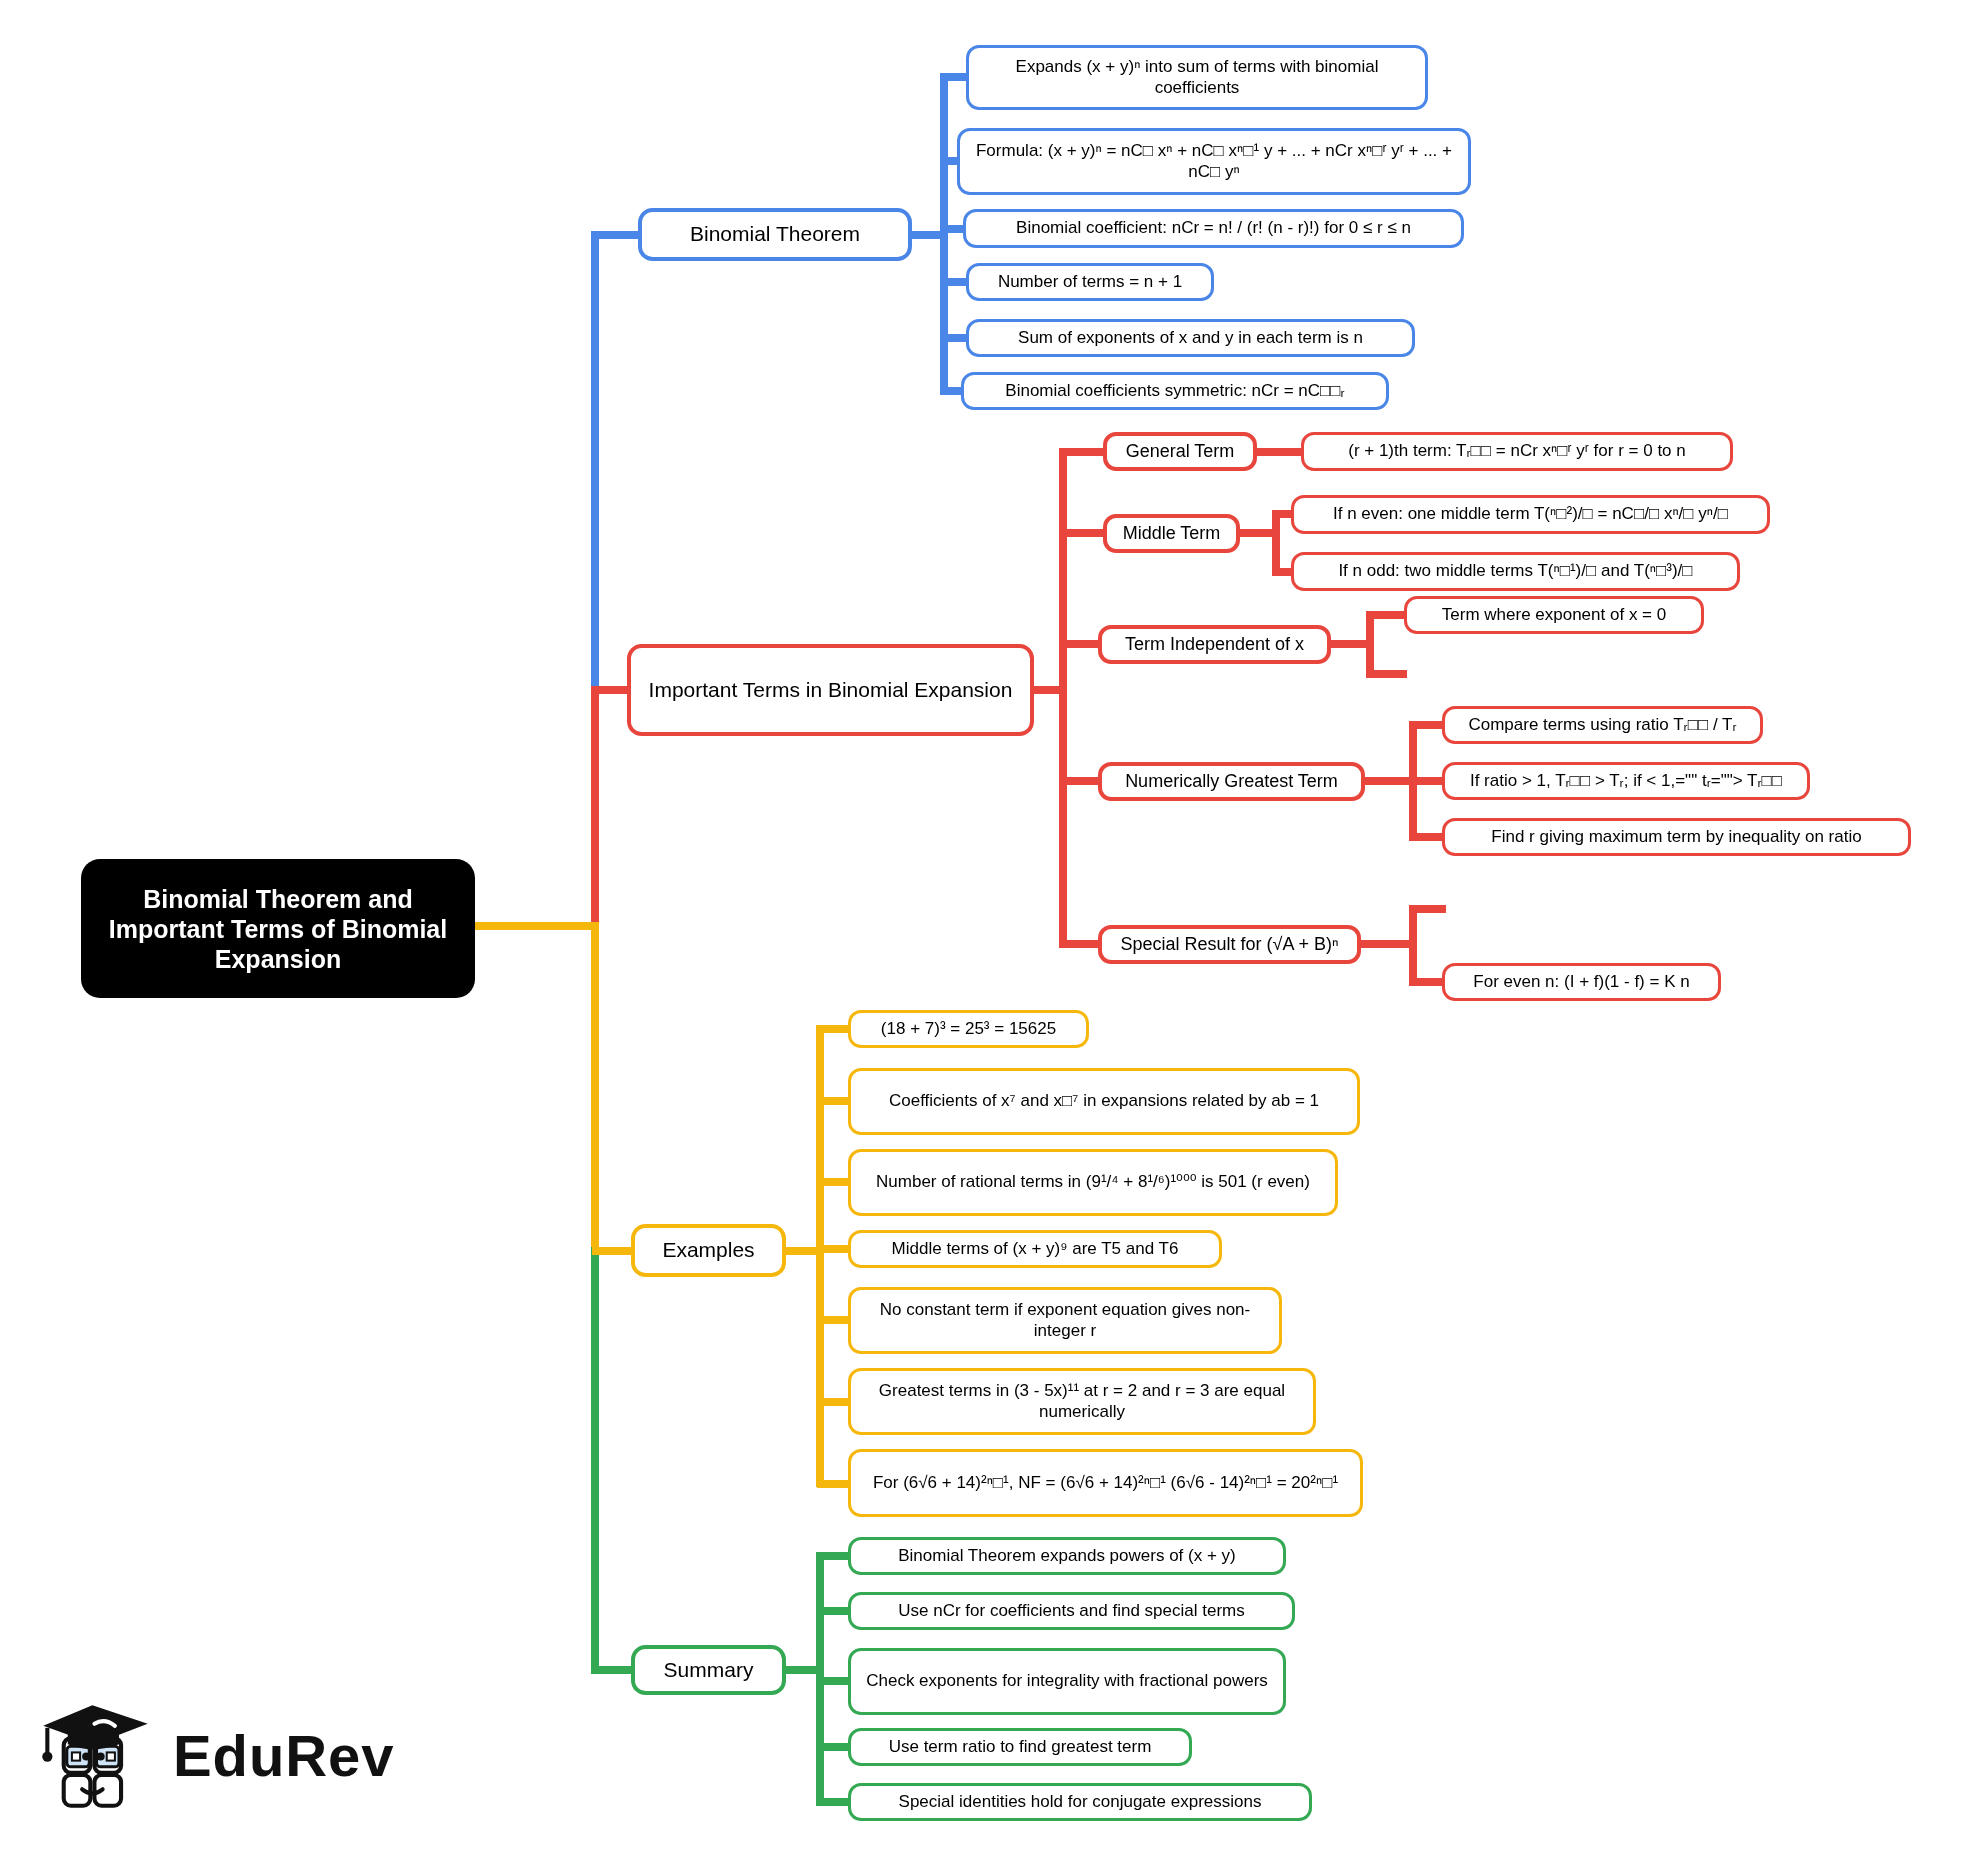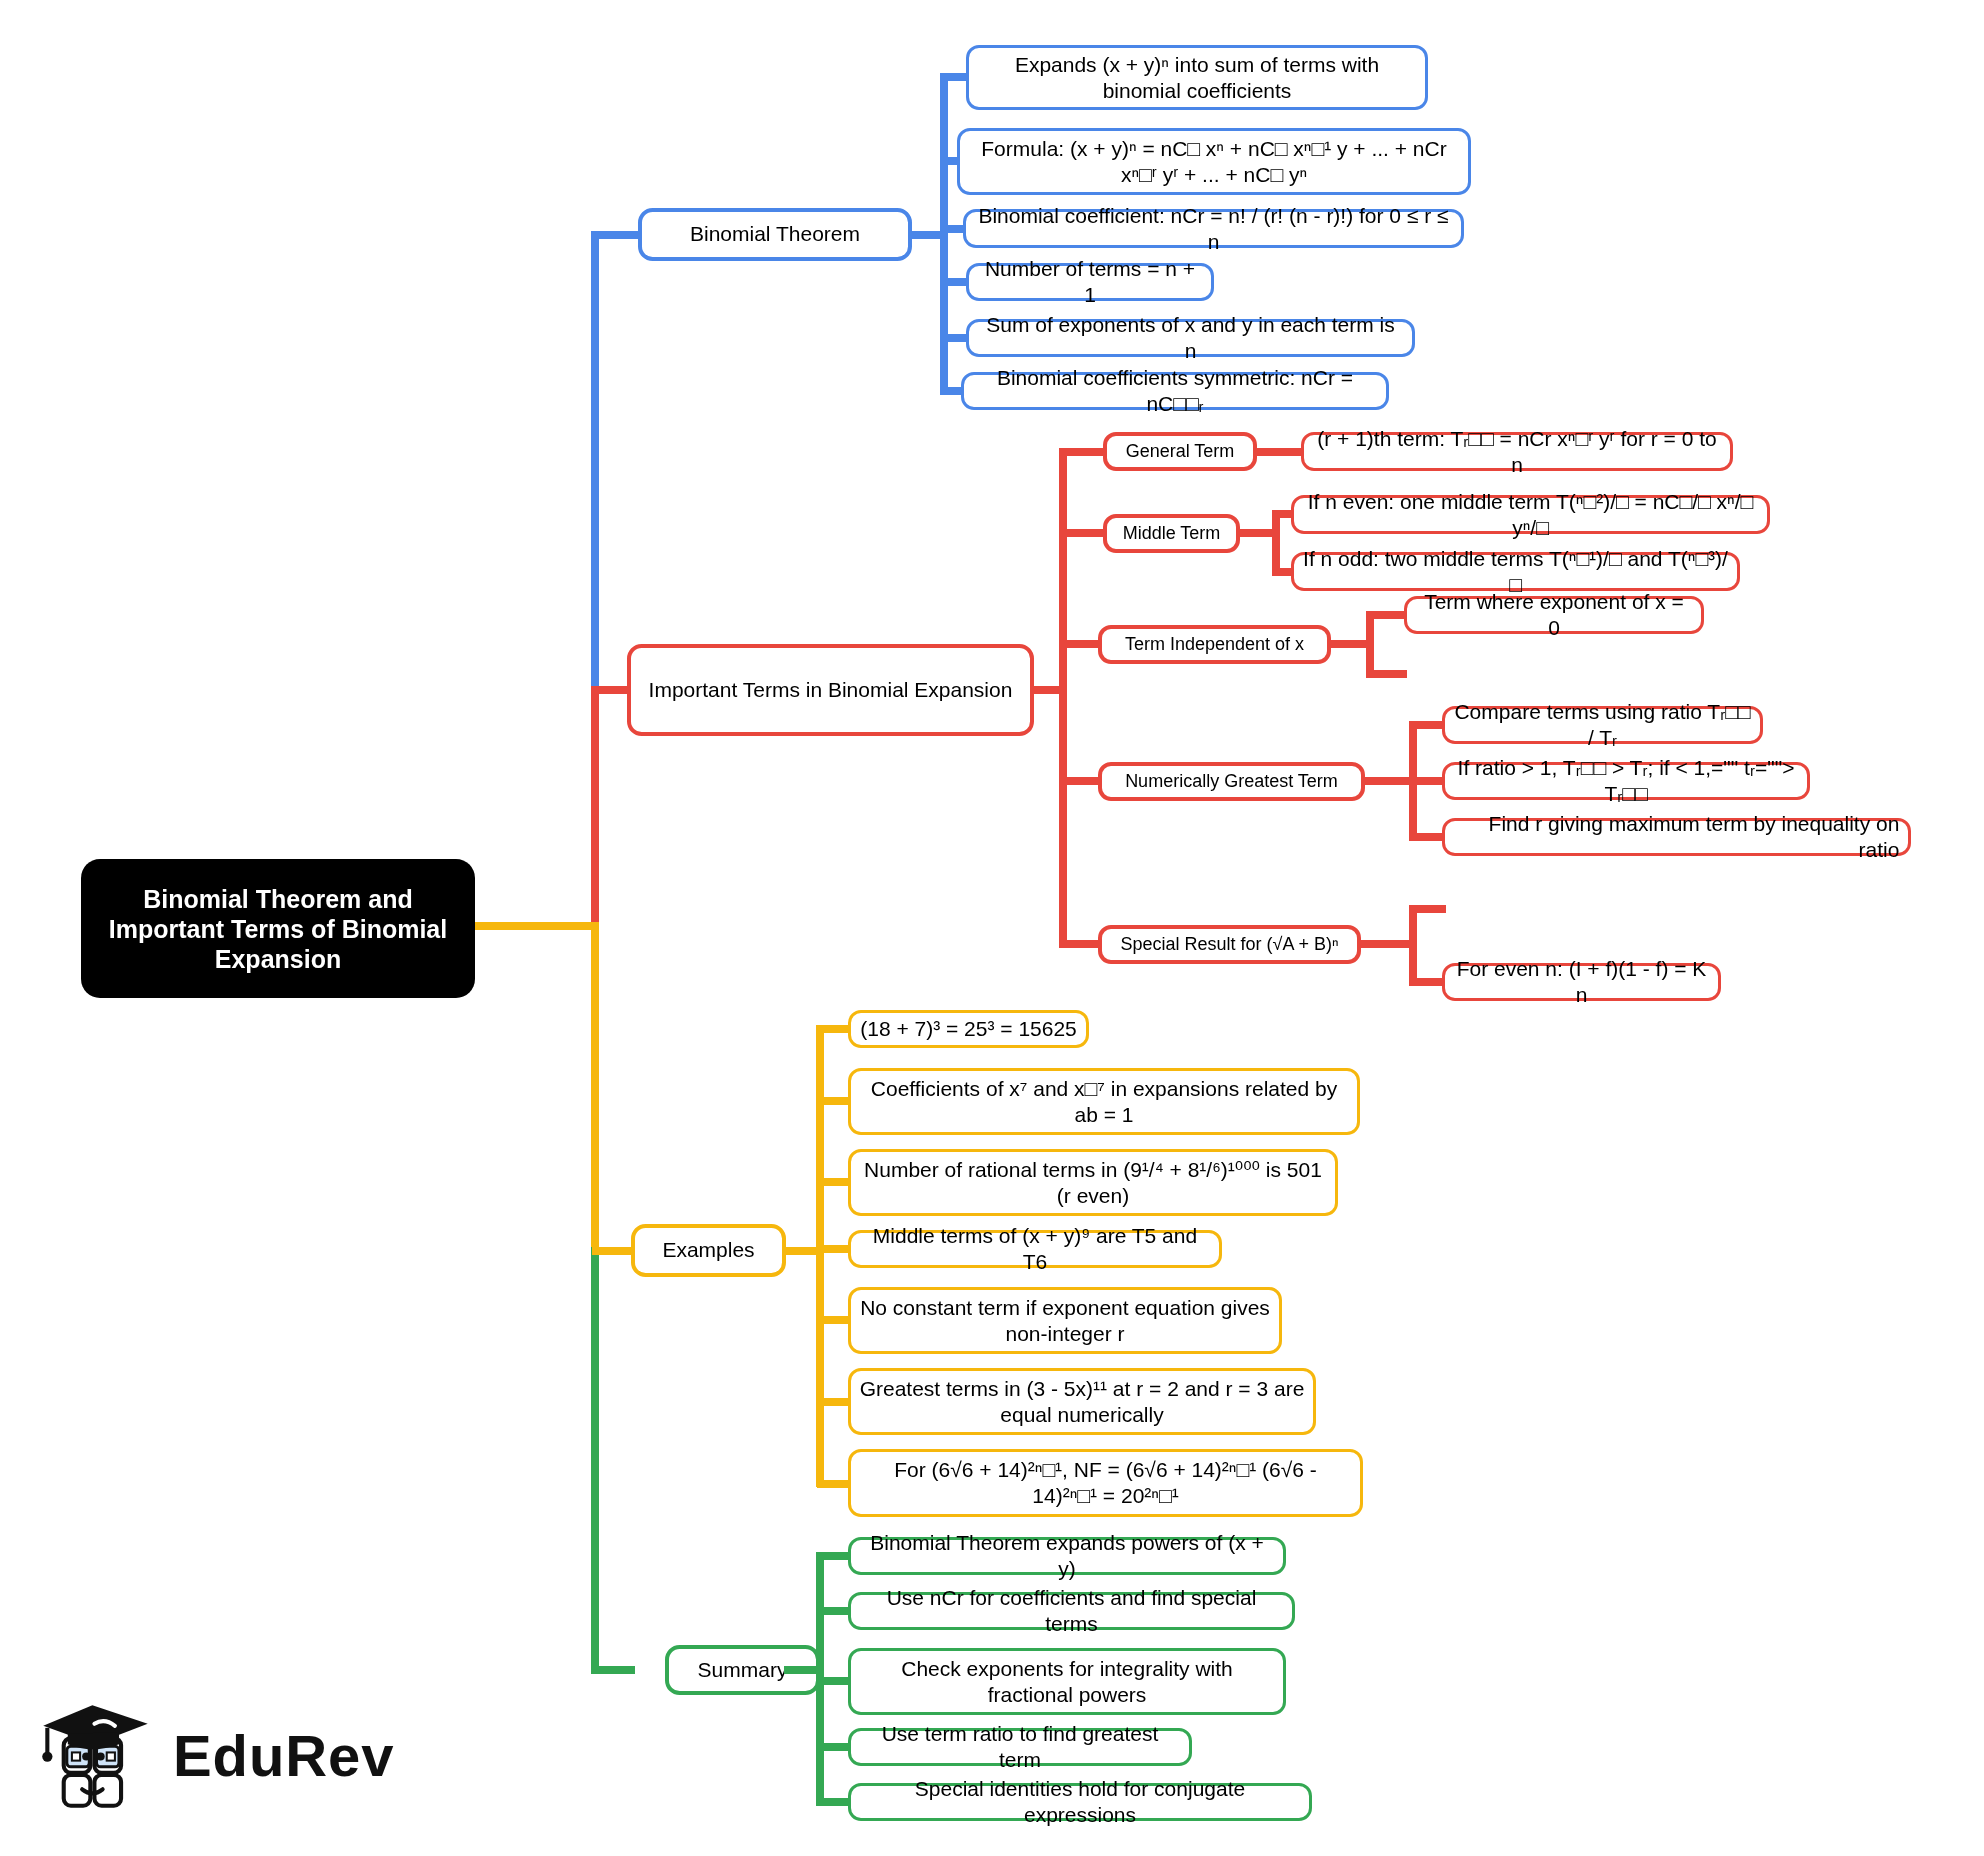--- a/index.html
+++ b/index.html
@@ -1,21 +1,21 @@
 <!DOCTYPE html>
 <html style="font-size:13.7px"><head>
 <meta charset="utf-8">
 <style>
   html,body { margin:0; padding:0; background:#ffffff; }
   body { font-family:"Liberation Sans","DejaVu Sans",sans-serif; }
   #canvas { position:relative; width:1984px; height:1857px; background:#ffffff; overflow:hidden; }
   .seg { position:absolute; }
   .box { position:absolute; background:#ffffff; display:flex; align-items:center; justify-content:center;
          text-align:center; box-sizing:border-box; color:#000; }
-  .leaf { border:3.4px solid; border-radius:13px; font-size:21px; line-height:1.22; padding:1.7px 8.6px; }
+  .leaf { border:3.4px solid; border-radius:13px; font-size:17px; line-height:1.22; padding:1.7px 8.6px; }
   .subtopic { border:4.3px solid; border-radius:13px; font-size:18px; line-height:1.2; padding:1.7px 6.8px; }
   .topic { border:4.3px solid; border-radius:14.6px; font-size:21px; line-height:1.25; padding:1.7px 8.6px; }
   .root-node { position:absolute; background:#000; color:#fff; font-weight:bold; font-size:25px;
                line-height:1.2; border-radius:19px; display:flex; align-items:center; justify-content:center;
                text-align:center; box-sizing:border-box; padding:6.8px 13.7px; }
   .logo { position:absolute; left:33px; top:1699px; display:flex; align-items:center; gap:12px; }
   .logo-text { font-weight:bold; font-size:58px; color:#111; letter-spacing:0.9px; }
 </style>
 </head>
 <body>
@@ -120,21 +120,21 @@
     <div class="seg" style="left: 817px; top: 1398px; width: 34px; height: 7.7px; background: rgb(246, 183, 13);"></div>
     <div class="seg" style="left: 817px; top: 1480px; width: 34px; height: 7.7px; background: rgb(246, 183, 13);"></div>
     <div class="box leaf" style="left: 848px; top: 1010px; width: 241px; height: 38px; border-color: rgb(246, 183, 13);">(18 + 7)³ = 25³ = 15625</div>
     <div class="box leaf" style="left: 848px; top: 1068px; width: 512px; height: 67px; border-color: rgb(246, 183, 13);">Coefficients of x⁷ and x□⁷ in expansions related by ab = 1</div>
     <div class="box leaf" style="left: 848px; top: 1149px; width: 490px; height: 67px; border-color: rgb(246, 183, 13);">Number of rational terms in (9¹/⁴ + 8¹/⁶)¹⁰⁰⁰ is 501 (r even)</div>
     <div class="box leaf" style="left: 848px; top: 1230px; width: 374px; height: 38px; border-color: rgb(246, 183, 13);">Middle terms of (x + y)⁹ are T5 and T6</div>
     <div class="box leaf" style="left: 848px; top: 1287px; width: 434px; height: 67px; border-color: rgb(246, 183, 13);">No constant term if exponent equation gives non-integer r</div>
     <div class="box leaf" style="left: 848px; top: 1368px; width: 468px; height: 67px; border-color: rgb(246, 183, 13);">Greatest terms in (3 - 5x)¹¹ at r = 2 and r = 3 are equal numerically</div>
     <div class="box leaf" style="left: 848px; top: 1449px; width: 515px; height: 68px; border-color: rgb(246, 183, 13);">For (6√6 + 14)²ⁿ□¹, NF = (6√6 + 14)²ⁿ□¹ (6√6 - 14)²ⁿ□¹ = 20²ⁿ□¹</div>
     <div class="seg" style="left: 592px; top: 1666px; width: 43px; height: 7.7px; background: rgb(52, 168, 83);"></div>
-    <div class="box topic" style="left: 665px; top: 1645px; width: 155px; height: 50px; border-color: rgb(52, 168, 83);">Summary</div>
+    <div class="box topic" style="left: 631px; top: 1645px; width: 155px; height: 50px; border-color: rgb(52, 168, 83);">Summary</div>
     <div class="seg" style="left: 784px; top: 1666px; width: 36px; height: 7.7px; background: rgb(52, 168, 83);"></div>
     <div class="seg" style="left: 816px; top: 1552px; width: 7.7px; height: 254px; background: rgb(52, 168, 83);"></div>
     <div class="seg" style="left: 817px; top: 1552px; width: 34px; height: 7.7px; background: rgb(52, 168, 83);"></div>
     <div class="seg" style="left: 817px; top: 1607px; width: 34px; height: 7.7px; background: rgb(52, 168, 83);"></div>
     <div class="seg" style="left: 817px; top: 1677px; width: 34px; height: 7.7px; background: rgb(52, 168, 83);"></div>
     <div class="seg" style="left: 817px; top: 1743px; width: 34px; height: 7.7px; background: rgb(52, 168, 83);"></div>
     <div class="seg" style="left: 817px; top: 1798px; width: 34px; height: 7.7px; background: rgb(52, 168, 83);"></div>
     <div class="box leaf" style="left: 848px; top: 1537px; width: 438px; height: 38px; border-color: rgb(52, 168, 83);">Binomial Theorem expands powers of (x + y)</div>
     <div class="box leaf" style="left: 848px; top: 1592px; width: 447px; height: 38px; border-color: rgb(52, 168, 83);">Use nCr for coefficients and find special terms</div>
     <div class="box leaf" style="left: 848px; top: 1648px; width: 438px; height: 67px; border-color: rgb(52, 168, 83);">Check exponents for integrality with fractional powers</div>

